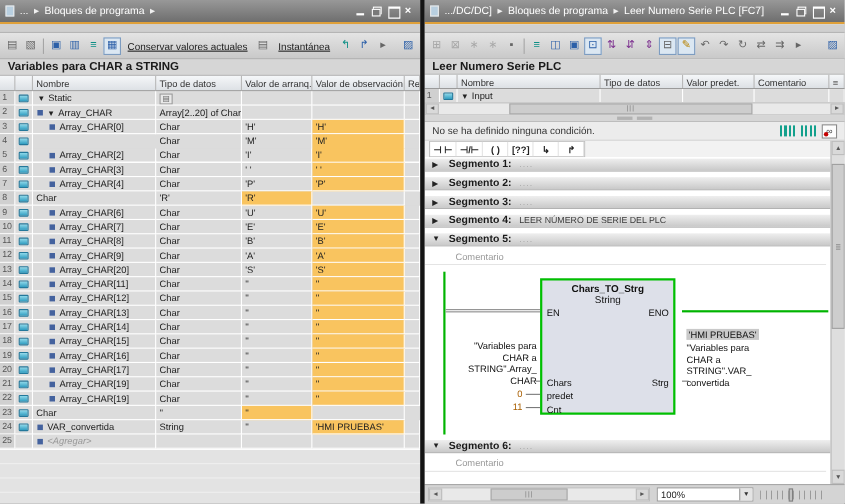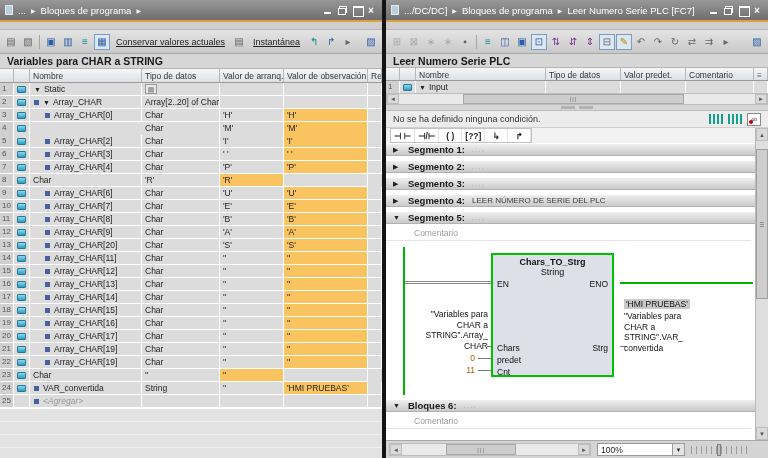--- a/index.html
+++ b/index.html
@@ -551,21 +551,21 @@
     <div class="const-val" style="left:55px;top:112px;">0</div>
     <div class="const-val" style="left:55px;top:124px;">11</div>
     <div id="monitor-chip">'HMI PRUEBAS'</div>
     <div class="operand" id="output-operand">"Variables para
 CHAR a
 STRING".VAR_
 convertida</div>
   </div>
         <div class="seg-header">
           <span class="seg-arrow">▼</span>
-          <span class="seg-label">Bloques 6:</span>
+          <span class="seg-label">Segmento 6:</span>
           <span class="seg-comment">....</span>
         </div>
         <div class="seg-placeholder">Comentario</div>
       </div>
 
     <div id="rt-statusbar">
       <div class="hscroll">
         <div class="sb-btn">◄</div>
         <div class="sb-track">
             <div class="sb-thumb" style="left:25%;width:40%;">|||</div>

